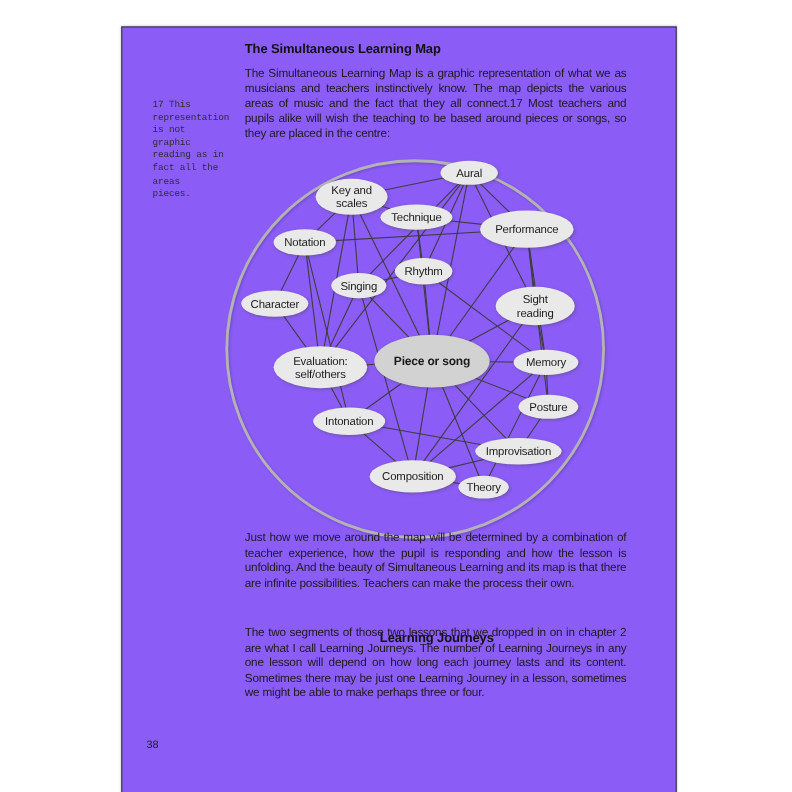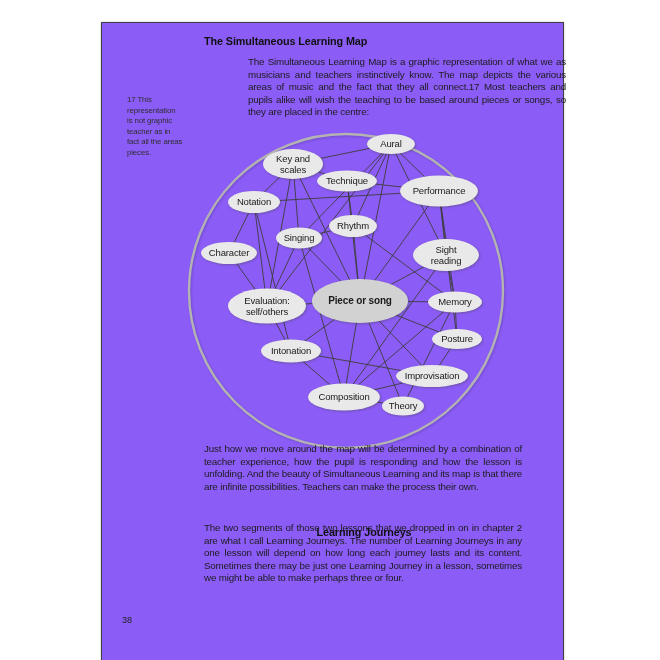--- a/index.html
+++ b/index.html
@@ -16,26 +16,26 @@
   .page *{box-sizing:border-box;}
   .title{
     position:absolute;left:102px;top:12px;width:320px;
     font-size:10.8px;font-weight:bold;color:#111;letter-spacing:-0.1px;
   }
   .body-text{
     position:absolute;width:318px;left:102px;
     font-size:9.8px;line-height:12.6px;color:#1c1c1c;
     text-align:justify;letter-spacing:-0.18px;
   }
-  #para1{top:33px;margin-left:44px;}
+  #para1{top:33px;}
   #para2{top:420px;}
   #para3{top:499px;}
   .footnote{
-    position:absolute;left:25px;top:72px;width:62px;
-    font-size:7.8px;line-height:10.6px;color:#2e2e2e;letter-spacing:-0.1px;
+    position:absolute;left:25px;top:60px;width:62px;
+    font-size:7.8px;line-height:10.6px;color:#2e2e2e;letter-spacing:-0.1px;font-family:Liberation Mono, monospace;
   }
   .heading2{
     position:absolute;left:102px;top:503px;width:320px;
     font-size:10.8px;font-weight:bold;color:#111;letter-spacing:-0.1px;text-align:center;
   }
   .page-number{
     position:absolute;left:20px;top:592px;
     font-size:9px;font-weight:normal;color:#222;
   }
   .diagram{position:absolute;left:78px;top:102px;}
@@ -54,21 +54,21 @@
 <div class="page">
 
   <div class="title">The Simultaneous Learning Map</div>
 
   <div class="body-text" id="para1">The Simultaneous Learning Map is a graphic representation of what we as musicians and teachers instinctively know. The map depicts the various areas of music and the fact that they all connect.17 Most teachers and pupils alike will wish the teaching to be based around pieces or songs, so they are placed in the centre:</div>
 
   <div class="footnote">
     <div>17 This</div>
     <div>representation</div>
     <div>is not graphic</div>
-    <div>teacher as in</div>
+    <div>reading as in</div>
     <div>fact all the areas</div>
     <div>pieces.</div>
   </div>
 
   <svg class="diagram" id="map-svg" width="340" height="340" viewBox="0 0 340 340">
       <circle cx="166" cy="166" r="157" class="outer-circle"></circle>
       <line x1="211" y1="19" x2="113" y2="39" class="edge"></line>
       <line x1="211" y1="19" x2="259" y2="66" class="edge"></line>
       <line x1="211" y1="19" x2="266" y2="130" class="edge"></line>
       <line x1="211" y1="19" x2="180" y2="176" class="edge"></line>

